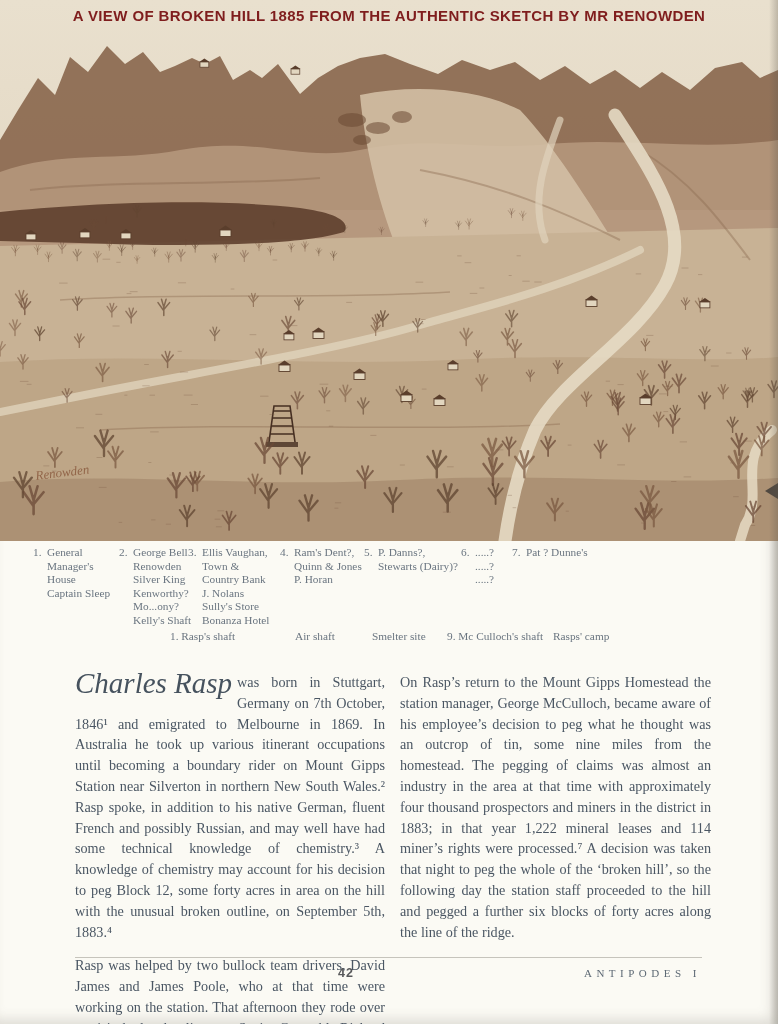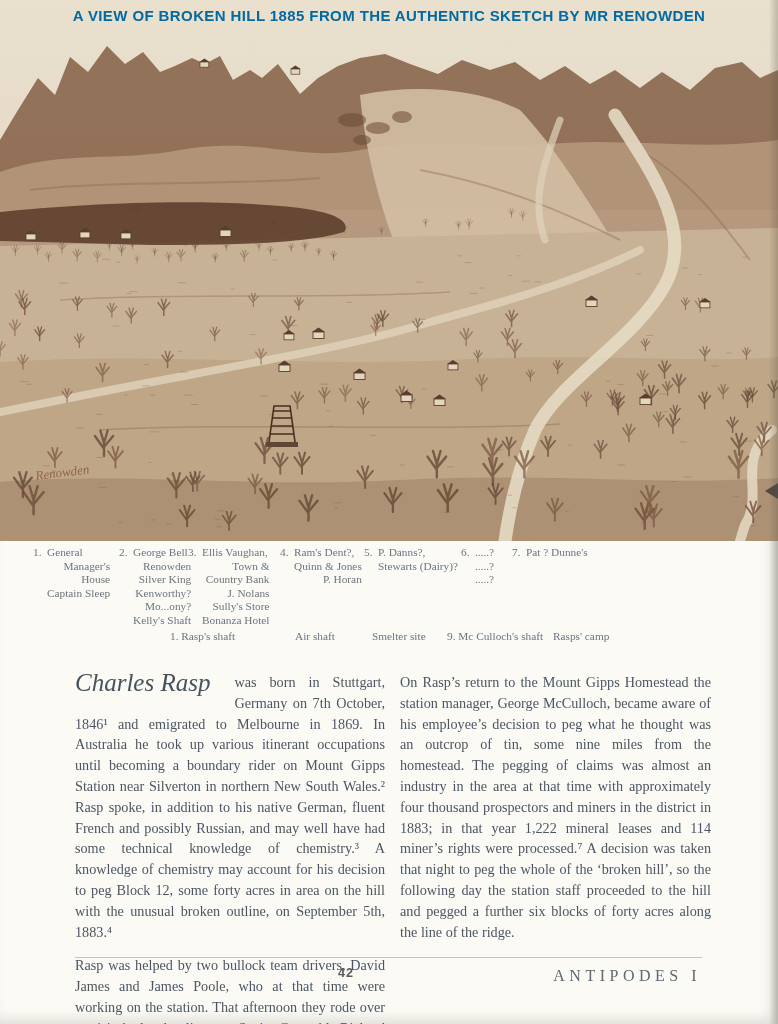--- a/index.html
+++ b/index.html
@@ -13,43 +13,43 @@
     content:"";position:absolute;top:0;right:0;width:9px;height:100%;
     background:linear-gradient(to left, rgba(90,85,75,.30), rgba(90,85,75,0));
     pointer-events:none;
   }
   
   .sketch{position:absolute;left:0;top:0;width:778px;height:541px;}
   .sketch svg{display:block;width:778px;height:541px;}
   .plate-title{
     position:absolute;left:0;top:7px;width:778px;text-align:center;
     font-family:"Liberation Sans", sans-serif;font-weight:bold;
-    font-size:15px;letter-spacing:.4px;color:#0369a1;
+    font-size:15px;letter-spacing:.4px;color:#7f1d1d;
   }
   .tree{fill:none;stroke-linecap:round;}
   
   .lg-col{position:absolute;top:546px;font-size:11.3px;line-height:13.6px;color:#6a7580;}
   .lg-num{display:inline-block;width:14px;}
-  .lg-line{padding-left:14px;text-align:right;}
+  .lg-line{padding-left:14px;}
   .lg2{position:absolute;top:630px;font-size:11.3px;color:#6a7580;}
   
   .col{position:absolute;top:672px;width:310px;text-align:justify;
        font-size:14.2px;line-height:20.8px;color:#4a5663;}
   .colL{left:75px;}
   .colR{left:400px;width:311px;}
   .col p{margin:0 0 13px 0;}
   .rasp-head{
-    float:left;font-style:italic;font-size:25px;line-height:26px;
-    color:#46525e;margin:-2px 24px 0 0;
+    float:left;font-style:italic;font-size:29px;line-height:26px;
+    color:#46525e;margin:-2px 5px 0 0;
   }
   
   .footrule{position:absolute;left:75px;top:957px;width:627px;height:1px;background:#c6c4bc;}
   .pageno{position:absolute;left:338px;top:966px;font-family:"Liberation Sans", sans-serif;
           font-size:12.5px;letter-spacing:1px;color:#58595b;font-weight:bold;}
-  .journal{position:absolute;right:77px;top:967px;font-size:16px;
+  .journal{position:absolute;right:77px;top:967px;font-size:11px;
            letter-spacing:4.5px;color:#5d6974;}
 </style>
 </head>
 <body>
 
 <div class="page">
 
   <div class="sketch">
     <svg id="sketch-svg" viewBox="0 0 778 541" preserveAspectRatio="none">
       <defs>

